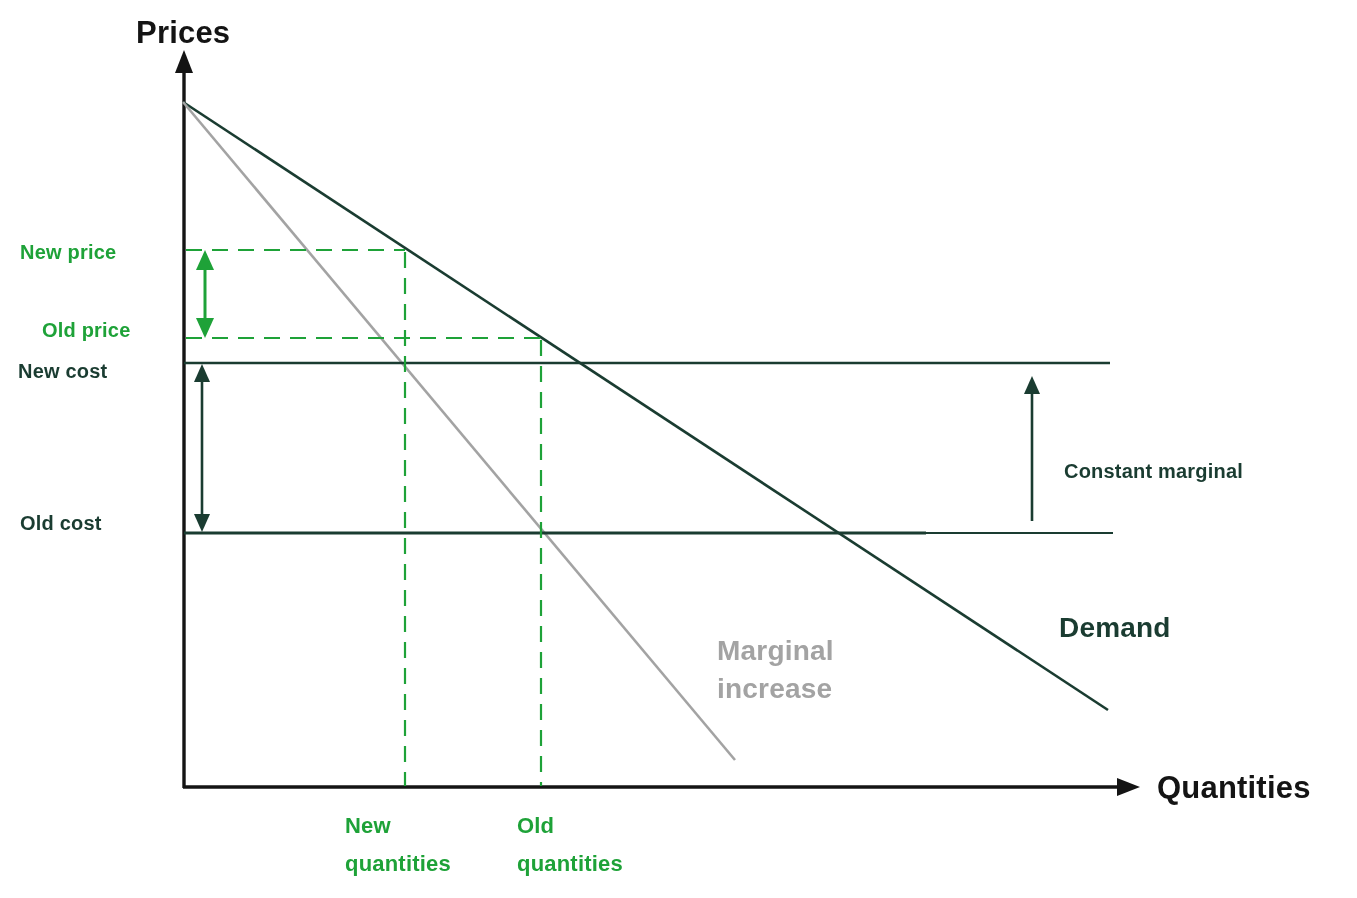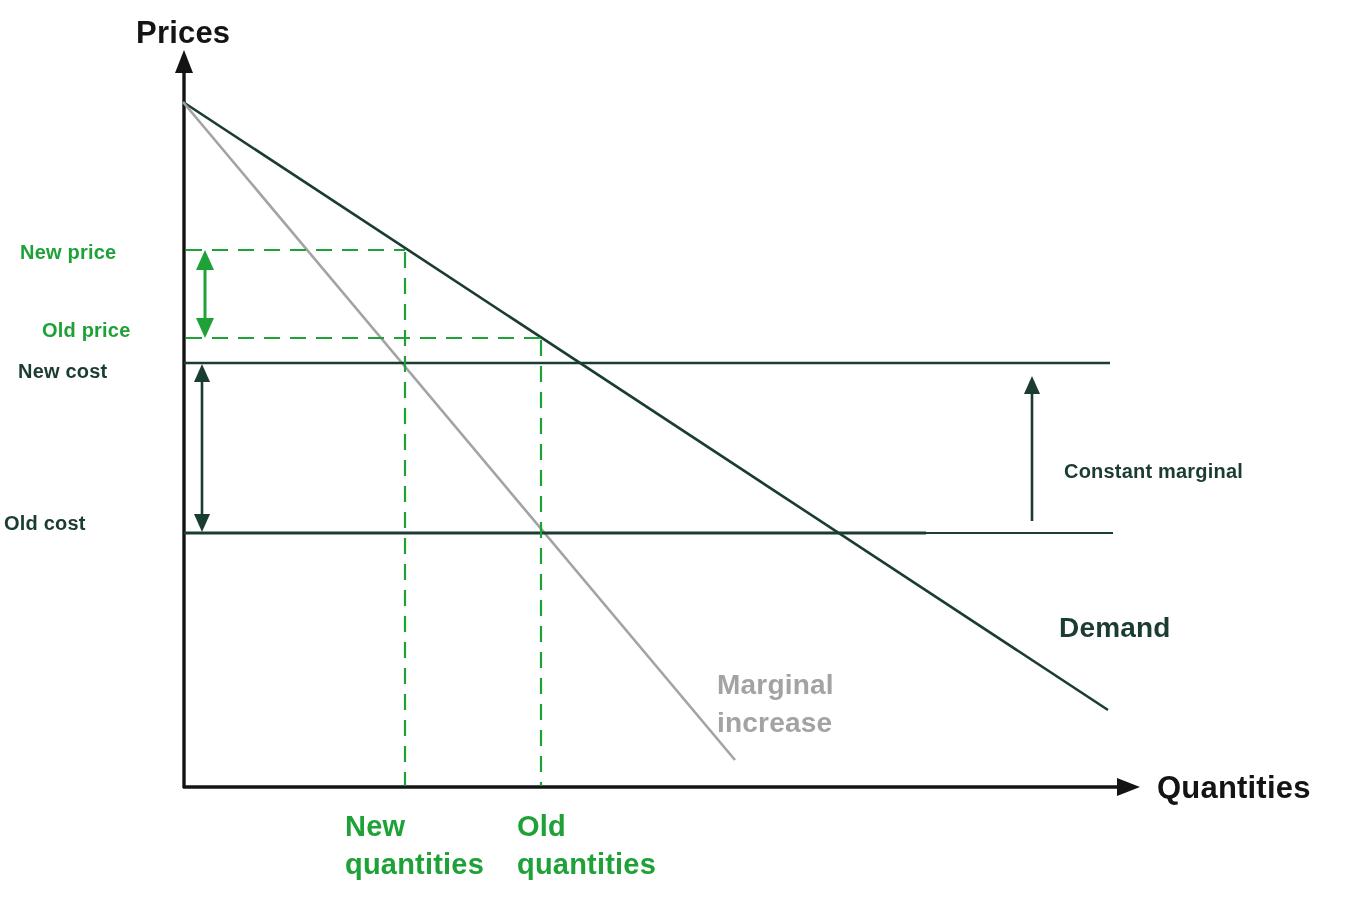--- a/index.html
+++ b/index.html
@@ -22,21 +22,21 @@
     font-weight: 700;
     white-space: nowrap;
     transform: translateY(-50%);
     letter-spacing: 0.2px;
   }
   .lbl-axis { font-size: 31px; color: #141414; }
   .lbl-side { font-size: 20px; }
   .lbl-block {
     position: absolute;
     font-weight: 700;
-    font-size: 29px;
+    font-size: 22px;
     line-height: 38px;
     white-space: nowrap;
     letter-spacing: 0.2px;
   }
   .c-bright { color: #1ea238; }
   .c-dark   { color: #1a3c31; }
   .c-gray   { color: #a3a3a3; }
 </style>
 </head>
 <body>
@@ -82,25 +82,25 @@
       <polygon points="1032,376 1024,394 1040,394" fill="#1a3c31"></polygon>
     </g>
   </svg>
 
   <div class="lbl lbl-axis" style="left:136px; top:33px;">Prices</div>
   <div class="lbl lbl-axis" style="left:1157px; top:788px;">Quantities</div>
 
   <div class="lbl lbl-side c-bright" style="left:20px; top:252px;">New price</div>
   <div class="lbl lbl-side c-bright" style="left:42px; top:330px;">Old price</div>
   <div class="lbl lbl-side c-dark" style="left:18px; top:371px;">New cost</div>
-  <div class="lbl lbl-side c-dark" style="left:4px; top:523px;">Old cost</div>
+  <div class="lbl lbl-side c-dark" style="left:20px; top:523px;">Old cost</div>
 
   <div class="lbl lbl-side c-dark" style="left:1059px; top:628px; font-size:28px;">Demand</div>
 
-  <div class="lbl-block c-gray" style="left:717px; top:666px; font-size:28px;">
+  <div class="lbl-block c-gray" style="left:717px; top:632px; font-size:28px;">
     <div>Marginal</div>
     <div>increase</div>
   </div>
 
   <div class="lbl-block c-dark" style="left:1064px; top:424px; font-size:20px;margin-top:28px;">
     <div>Constant marginal</div>
   </div>
 
   <div class="lbl-block c-bright" style="left:345px; top:807px;">
     <div>New</div>

